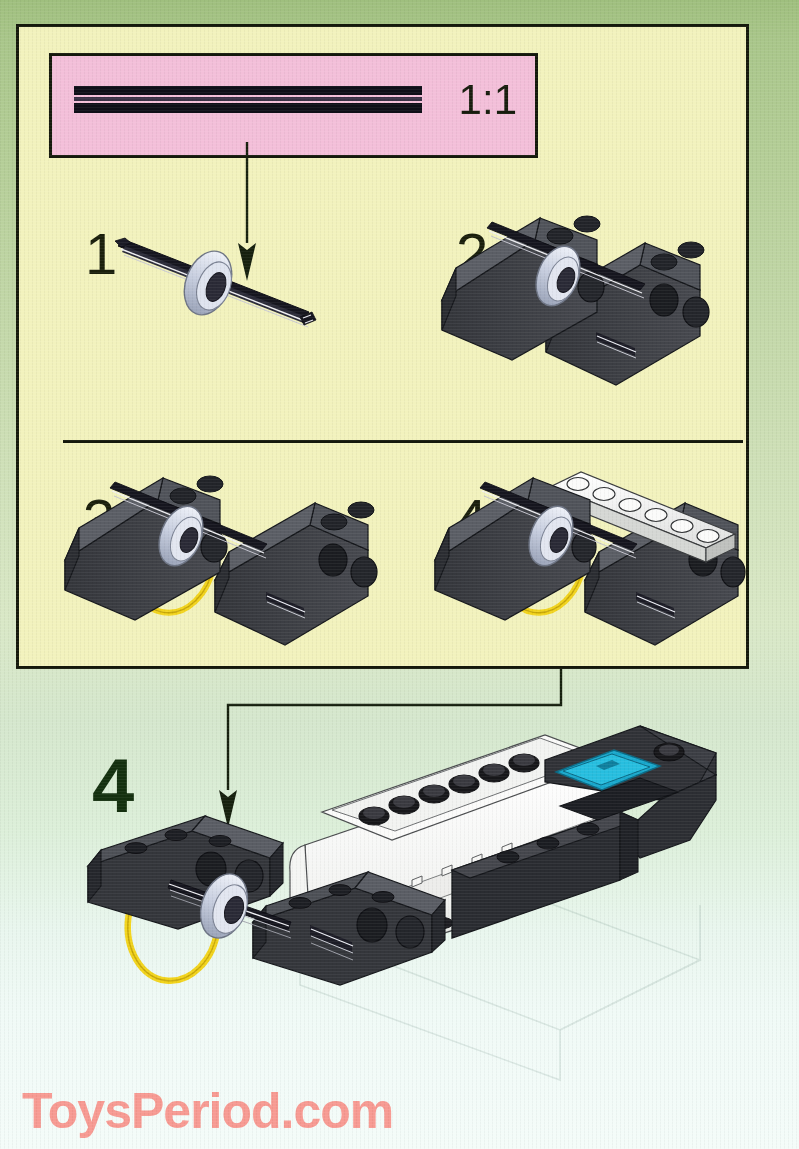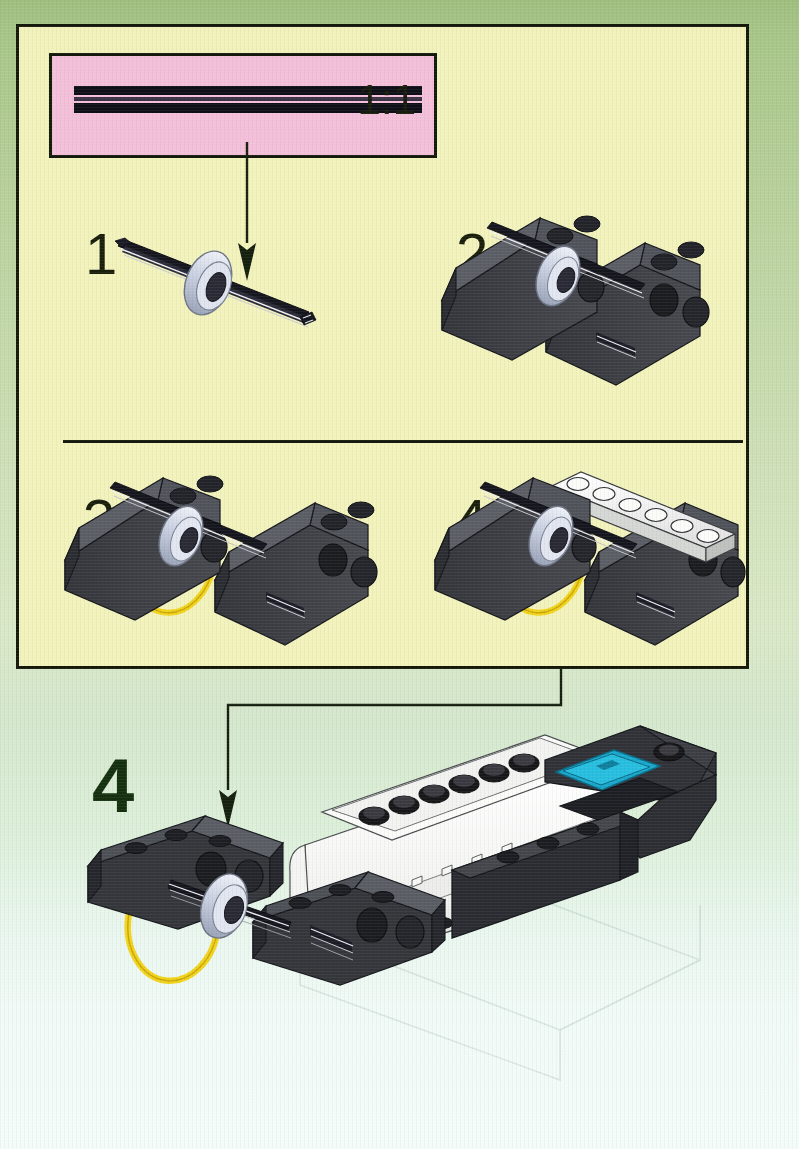--- a/index.html
+++ b/index.html
@@ -38,21 +38,21 @@
   #topbox{
     position:absolute;left:16px;top:24px;width:733px;height:645px;
     background:#f2f2bd;border:3px solid #15190c;box-sizing:border-box;
   }
   #divider{
     position:absolute;left:44px;top:413px;width:680px;height:3px;background:#15190c;
   }
 
   
   #partsbox{
-    position:absolute;left:30px;top:26px;width:388px;height:105px;
+    position:absolute;left:30px;top:26px;width:489px;height:105px;
     background:#f3bfd9;border:3px solid #15190c;box-sizing:border-box;
   }
   .axle-bar{position:absolute;left:22px;background:#0f0f18;}
   #ab1{top:30px;width:348px;height:9px;}
   #ab2{top:41px;width:348px;height:4px;background:#3a3246;}
   #ab3{top:47px;width:348px;height:10px;}
   #scale-label{
     position:absolute;right:18px;top:20px;
     font-size:42px;font-weight:400;color:#171c0d;letter-spacing:0px;
     font-family:"Liberation Sans", sans-serif;
@@ -96,20 +96,21 @@
     <div id="divider"></div>
 
     <div class="stepnum" id="sn1">1</div>
     <div class="stepnum" id="sn2">2</div>
     <div class="stepnum" id="sn3">3</div>
     <div class="stepnum" id="sn4">4</div>
   </div>
 
   <div class="stepnum" id="sn-big">4</div>
 
+  <div id="watermark">ToysPeriod.com</div>
 
   <svg class="overlay" viewBox="0 0 799 1149">
     <defs>
       <linearGradient id="gWedgeTop" x1="0" y1="0" x2="0" y2="1">
         <stop offset="0" stop-color="#55585e"></stop>
           <stop offset="1" stop-color="#3c3f45"></stop>
       </linearGradient>
       <linearGradient id="gWedgeSide" x1="0" y1="0" x2="1" y2="0">
         <stop offset="0" stop-color="#34363b"></stop>
           <stop offset="1" stop-color="#47494f"></stop>

